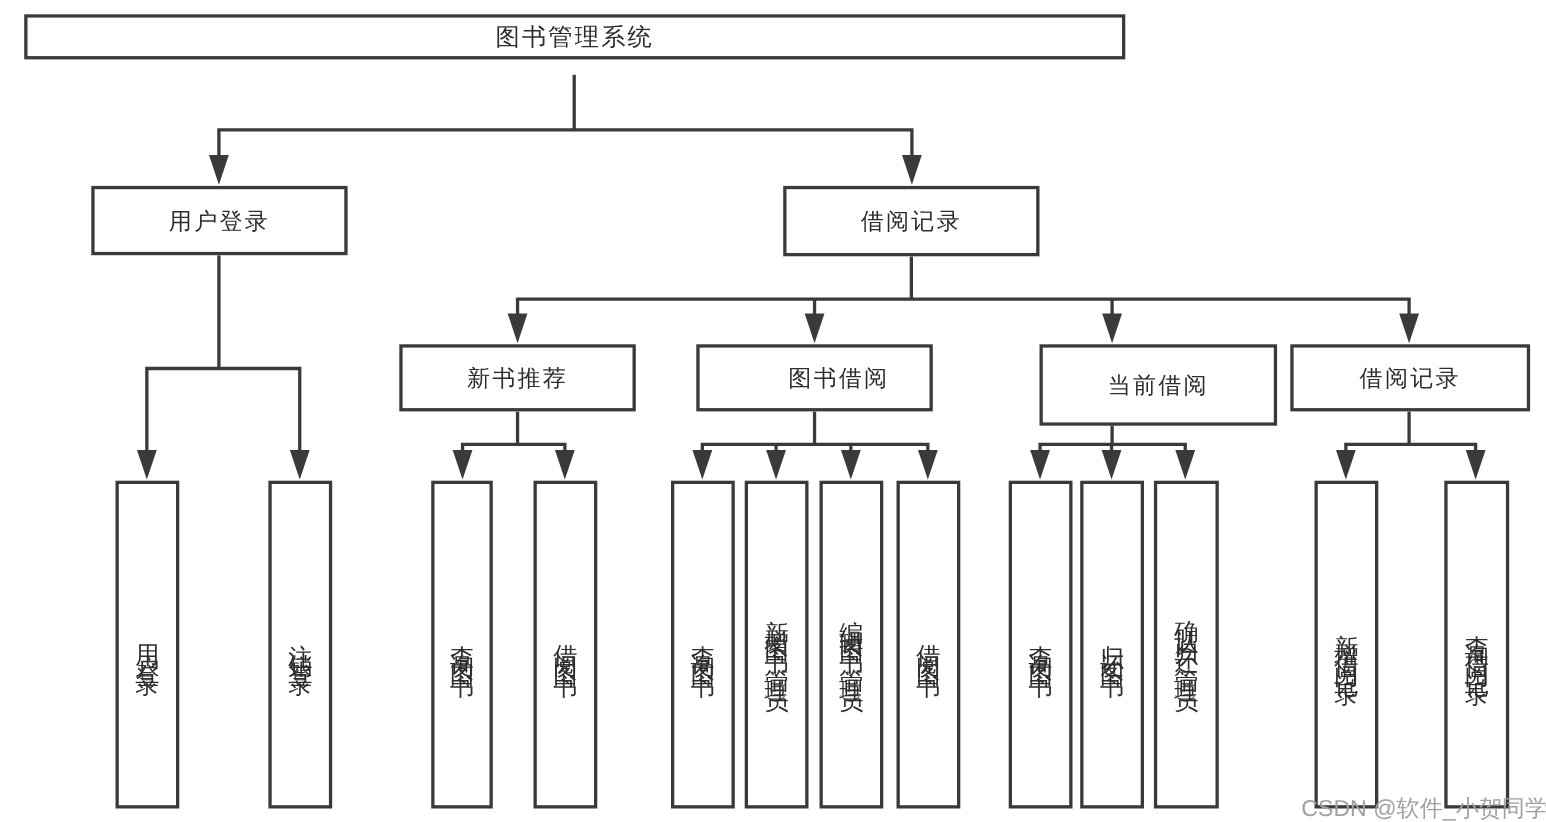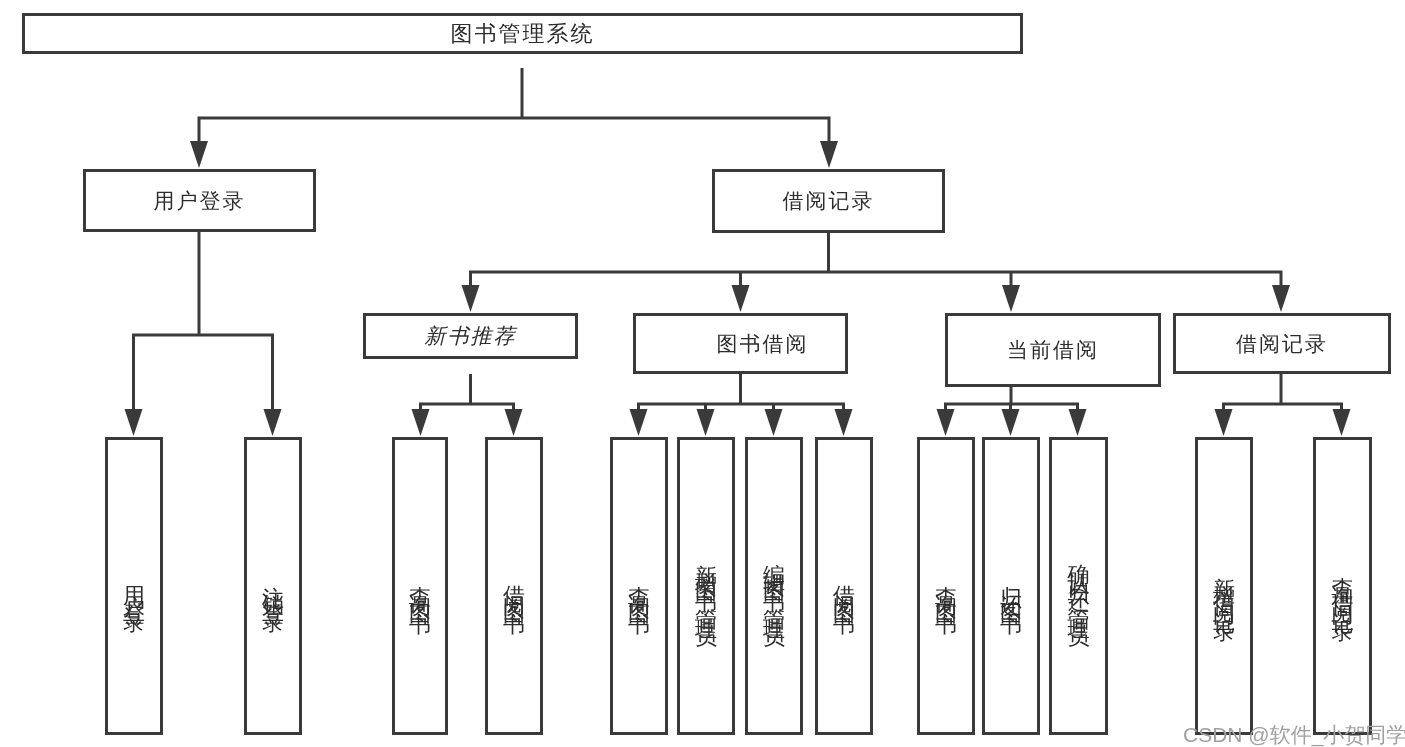--- a/index.html
+++ b/index.html
@@ -122,21 +122,21 @@
     <path class="tri" d="M1068.5 409 L1086.5 409 L1077.5 436 Z"></path>
     <path class="tri" d="M1214.5 409 L1232.5 409 L1223.5 436 Z"></path>
     <path class="tri" d="M1332.5 409 L1350.5 409 L1341.5 436 Z"></path>
   </svg>
 
   <div class="box root-node" style="left:22px;top:13px;width:1001px;height:41px;">图书管理系统</div>
 
   <div class="box h-node" style="left:83px;top:169px;width:233px;height:63px;">用户登录</div>
   <div class="box h-node" style="left:712px;top:169px;width:233px;height:64px;">借阅记录</div>
 
-  <div class="box h-node" style="left:363px;top:313px;width:215px;height:46px;font-style:italic;">新书推荐</div>
+  <div class="box h-node" style="left:363px;top:313px;width:215px;height:61px;">新书推荐</div>
   <div class="box h-node" style="left:633px;top:313px;width:215px;height:61px;padding-left:44px;">图书借阅</div>
   <div class="box h-node" style="left:945px;top:313px;width:216px;height:74px;">当前借阅</div>
   <div class="box h-node" style="left:1173px;top:313px;width:218px;height:61px;">借阅记录</div>
 
   <div class="box leaf" style="left:105px;top:437px;width:58px;height:298px;">
     <span class="vtext">用户登录</span>
   </div>
   <div class="box leaf" style="left:244px;top:437px;width:58px;height:298px;">
     <span class="vtext">注销登录</span>
   </div>

